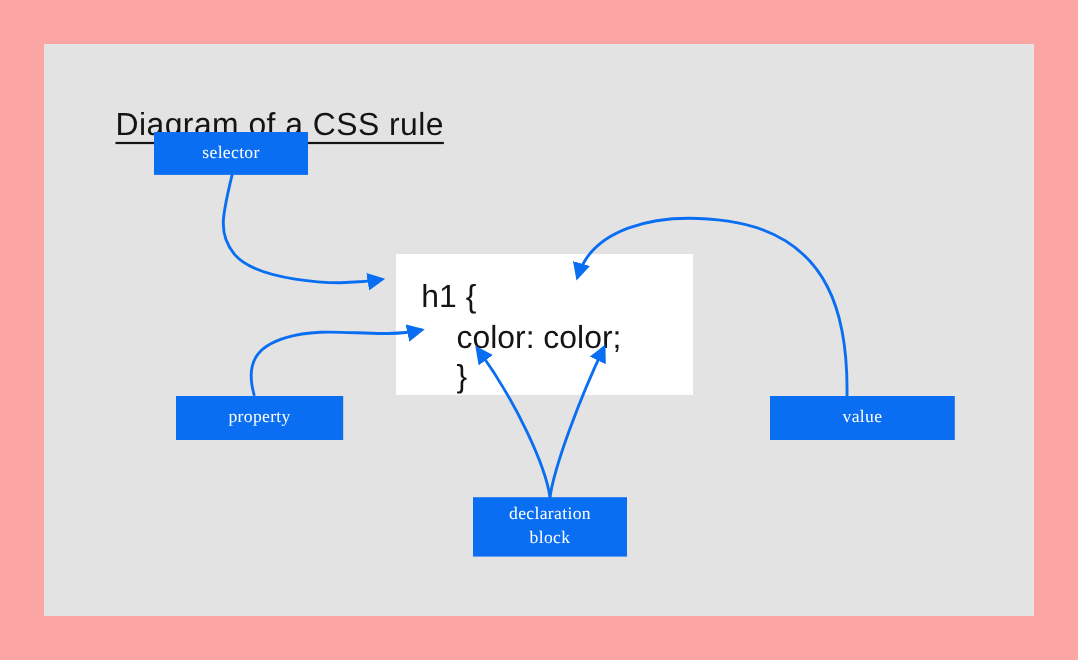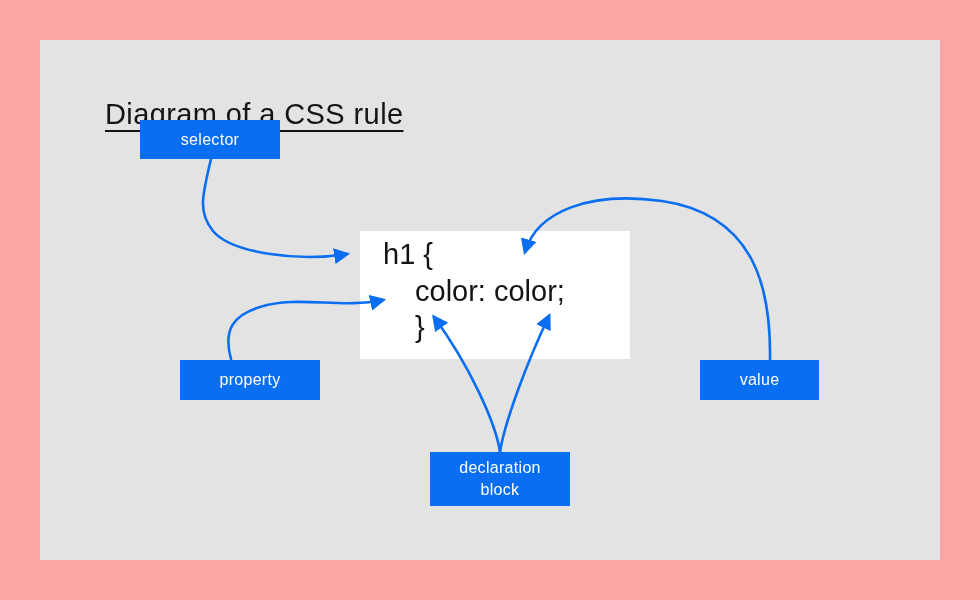--- a/index.html
+++ b/index.html
@@ -32,36 +32,37 @@
   .label-box {
     position: absolute;
     background: var(--accent-blue, #0a6ef2);
     color: var(--label-text, #ffffff);
     font-size: 16px;
     letter-spacing: 0.3px;
     display: flex;
     align-items: center;
     justify-content: center;
     text-align: center;
+    font-family: Liberation Serif, serif;
   }
   .label-selector    { left: 140px; top: 120px; width: 140px; height: 39px; }
-  .label-property    { left: 160px; top: 360px; width: 140px; height: 40px; margin-left: 20px; }
-  .label-value       { left: 700px; top: 360px; width: 119px; height: 40px; }
+  .label-property    { left: 160px; top: 360px; width: 152px; height: 40px; }
+  .label-value       { left: 700px; top: 360px; width: 168px; height: 40px; }
   .label-declaration { left: 430px; top: 452px; width: 140px; height: 54px; line-height: 1.35; }
   .label-declaration .label-text { display: block; width: 108px; margin: 12px auto; }
   .code-box {
     position: absolute;
     left: 360px; top: 231px;
     width: 270px; height: 128px;
     background: var(--code-bg, #ffffff);
     color: var(--text-dark, #141414);
     font-size: 29px;
   }
   .code-line { line-height: 1.12; white-space: pre; }
-  .code-l1 { margin: 7px 0 0 23px; }
+  .code-l1 { margin: 23px 0 0 23px; }
   .code-l2 { margin: 5px 0 0 55px; }
   .code-l3 { margin: 3px 0 0 55px; }
   .arrows {
     position: absolute;
     left: 0; top: 0;
     width: 980px; height: 600px;
     pointer-events: none;
   }
   .arrow {
     fill: none;

